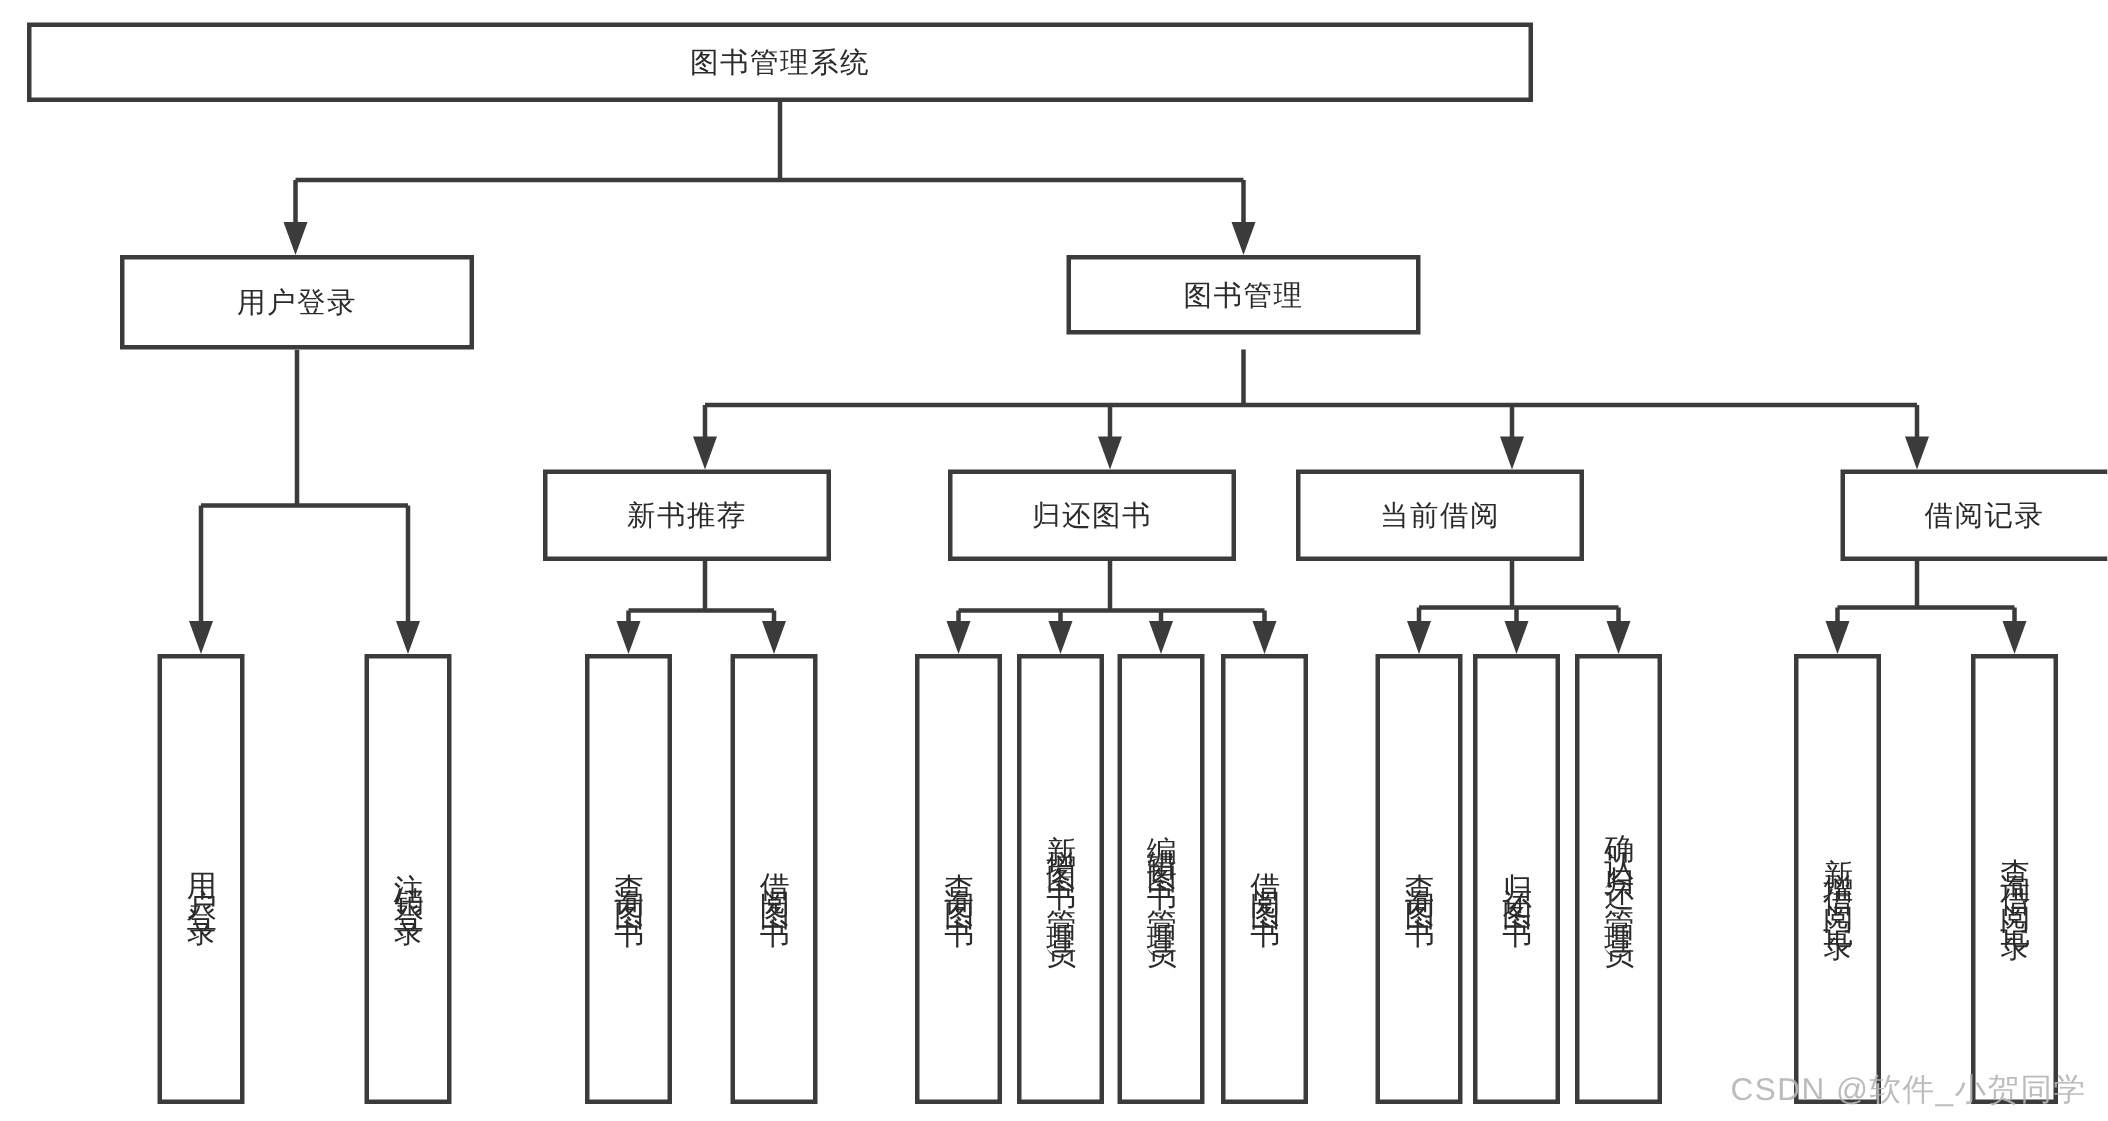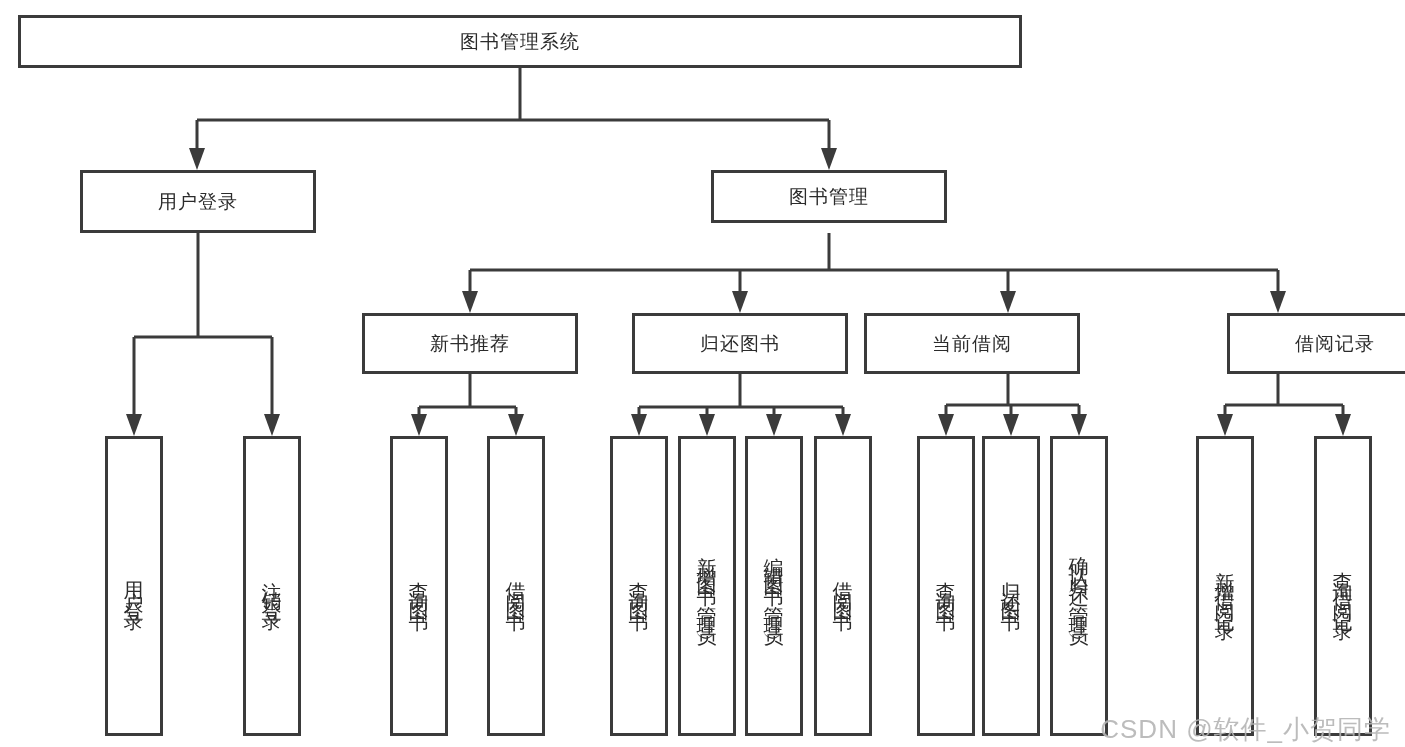--- a/index.html
+++ b/index.html
@@ -42,21 +42,21 @@
     font-size: 19px;
     letter-spacing: 1px;
     white-space: nowrap;
   }
 
   .root-node  { left: 18px;  top: 15px;  width: 1004px; height: 53px; }
 
   .n-userlogin { left: 80px;  top: 170px; width: 236px; height: 63px; }
   .n-bookmgmt  { left: 711px; top: 170px; width: 236px; height: 53px; }
 
-  .lvl3 { top: 313px; width: 216px; height: 61px; }
+  .lvl3 { top: 313px; width: 192px; height: 61px; }
   .n-newrec  { left: 362px; }
   .n-borrow  { left: 632px; }
   .n-current { left: 864px; }
   .n-records { left: 1227px; }
 
   .leaf {
     position: absolute;
     z-index: 2;
     top: 436px;
     width: 58px;
@@ -88,21 +88,21 @@
   .lf-10 { left: 982px; }
   .lf-11 { left: 1050px; }
   .lf-12 { left: 1196px; }
   .lf-13 { left: 1314px; }
 
   .watermark {
     position: absolute;
     z-index: 5;
     right: 14px;
     top: 712px;
-    font-size: 26px;
+    font-size: 21px;
     color: var(--wm);
     opacity: 0.9;
     letter-spacing: 1px;
     white-space: nowrap;
   }
 </style>
 </head>
 <body>
 
 <div class="canvas">

